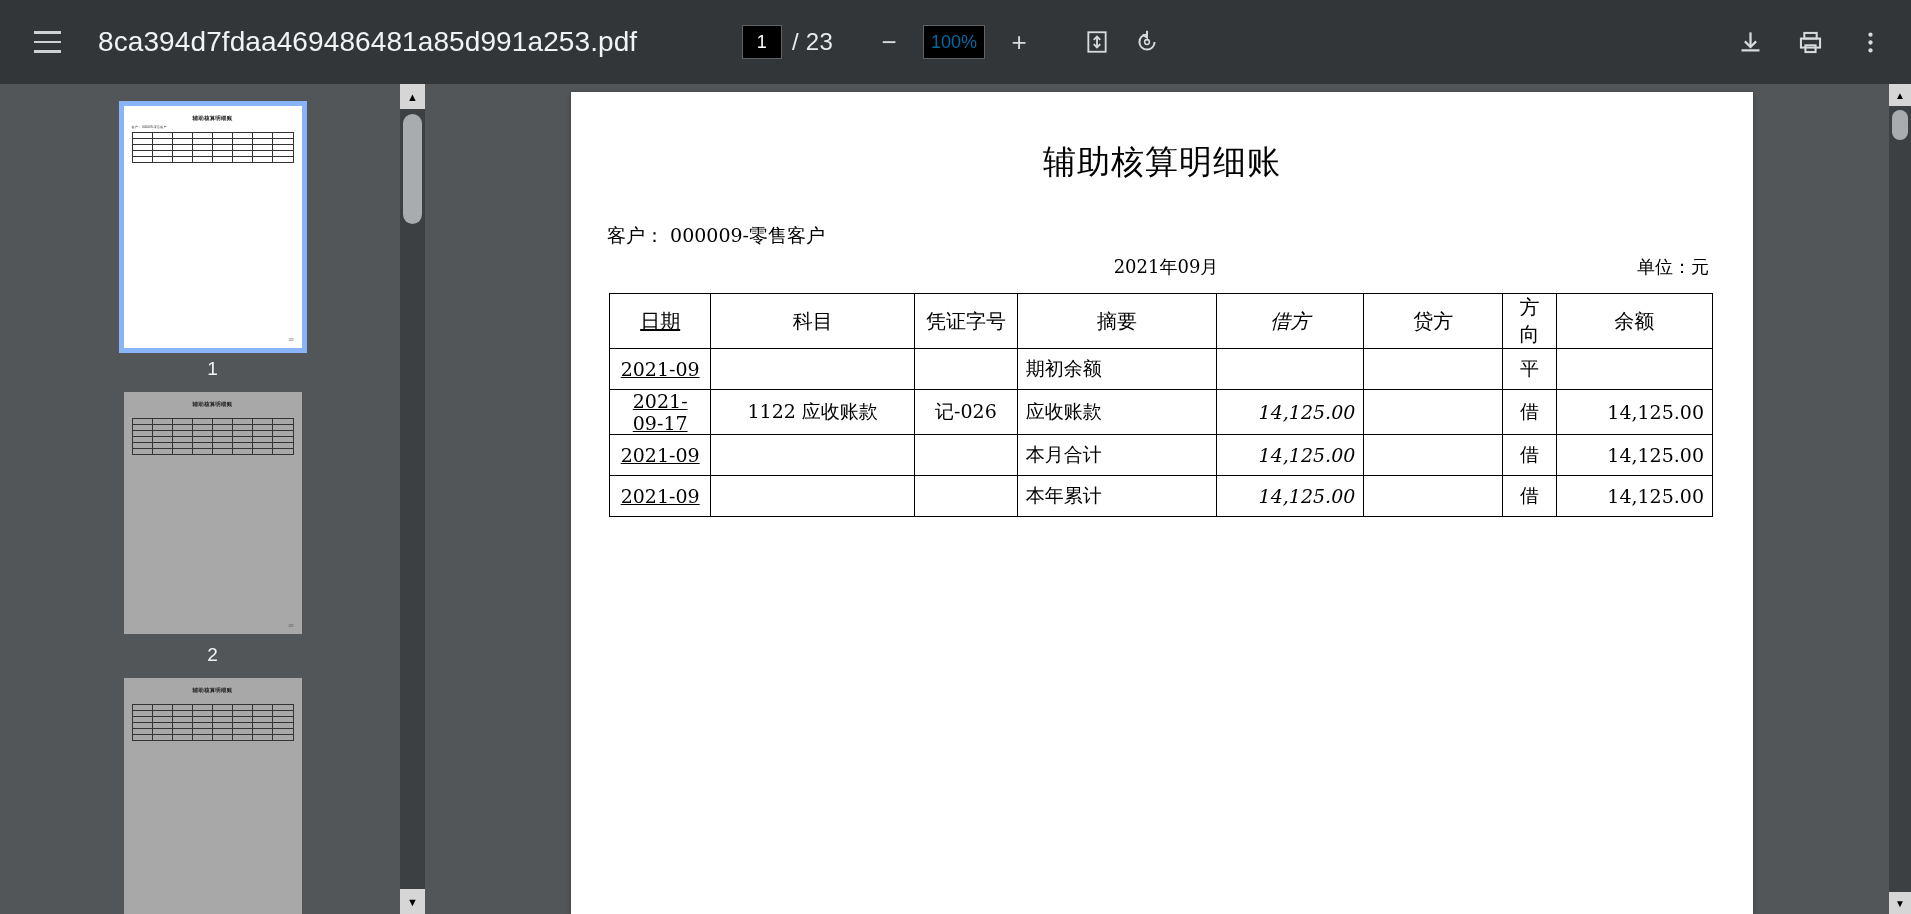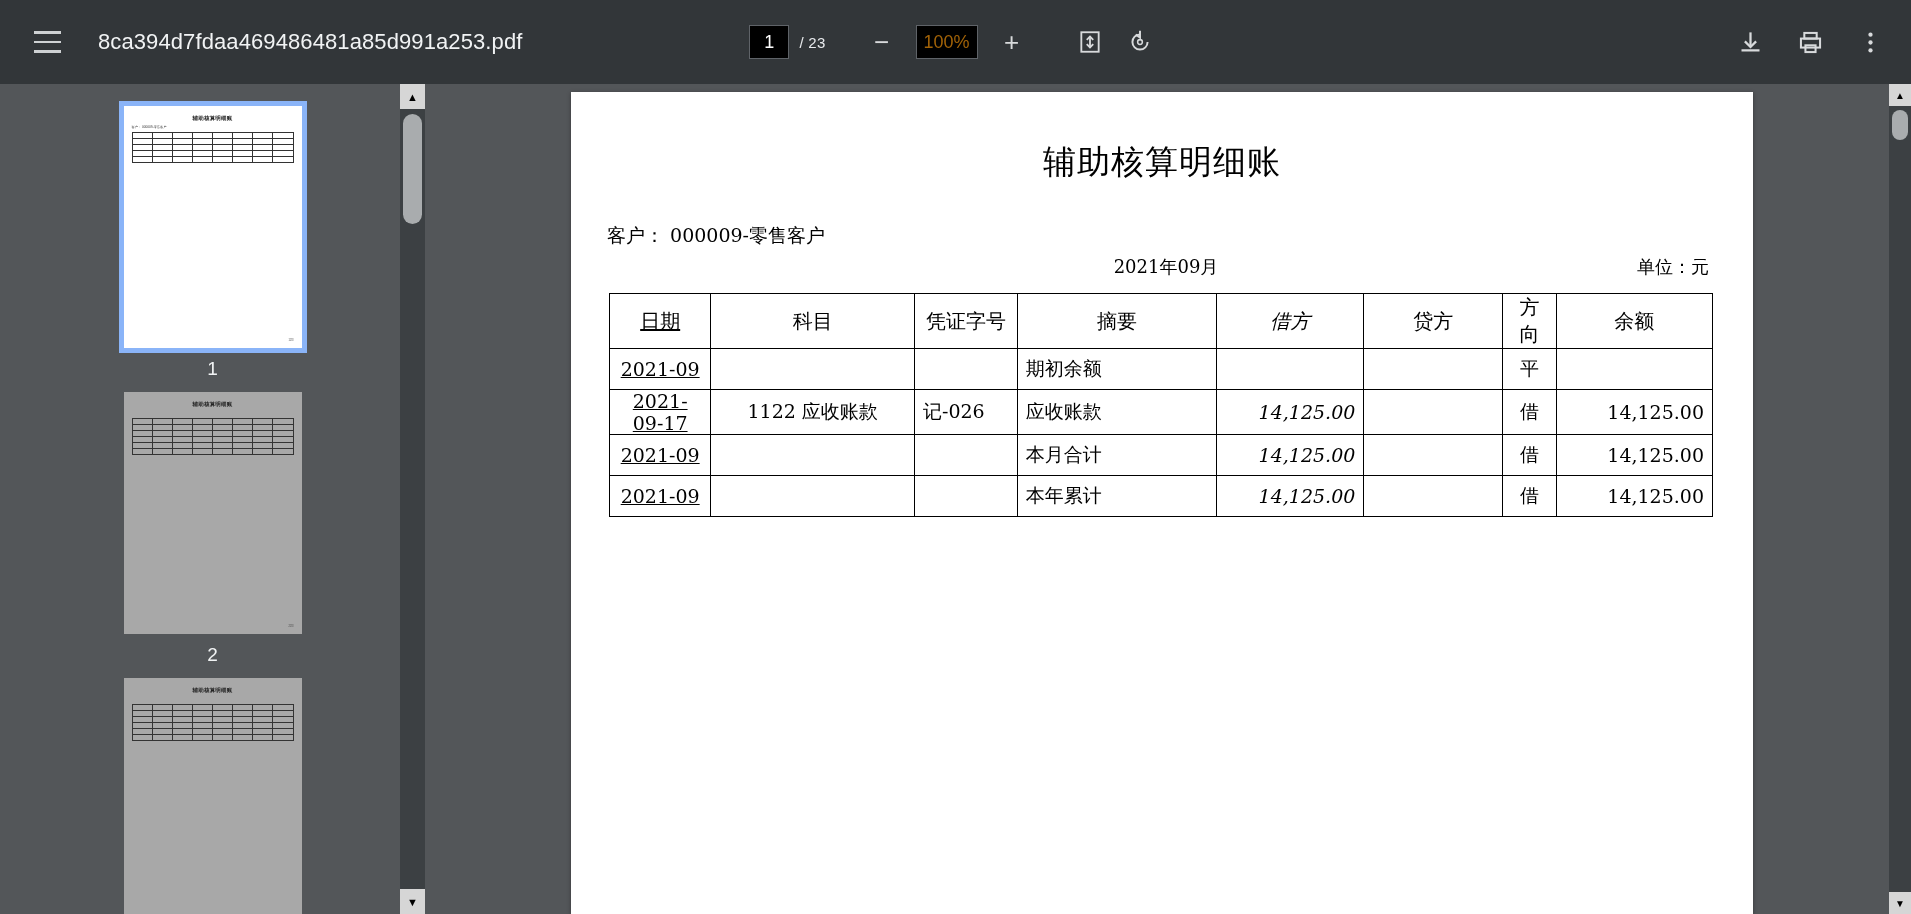--- a/index.html
+++ b/index.html
@@ -21,21 +21,21 @@
   }
   .tb-left { display: flex; align-items: center; flex: 0 0 auto; }
   .hamburger {
     width: 58px; height: 58px; margin-left: 18px;
     display: flex; flex-direction: column; justify-content: center; align-items: center;
     gap: 7px; border-radius: 50%; cursor: pointer;
   }
   .hamburger span { display: block; width: 27px; height: 2.5px; background: #cfd2d4; }
   .filename {
     margin-left: 22px;
-    font-size: 22px;
+    font-size: 28px;
     color: #f1f3f4;
     white-space: nowrap;
     letter-spacing: 0.1px;
   }
   .tb-center {
     position: absolute; left: 0; right: 0;
     display: flex; align-items: center; justify-content: center;
     gap: 0px;
     pointer-events: none;
   }
@@ -44,31 +44,31 @@
     display: flex; align-items: center; gap: 10px;
     font-size: 19px; color: #e8eaed;
   }
   .pagenum {
     width: 40px; height: 34px;
     background: #000; color: #fff;
     border: 1px solid #5f6368;
     font-size: 18px;
     text-align: center; line-height: 32px;
   }
-  .pagetotal { font-size: 15px; color: #e8eaed; letter-spacing: .3px; }
+  .pagetotal { font-size: 24px; color: #e8eaed; letter-spacing: .3px; }
   .zoomgroup { display: flex; align-items: center; margin-left: 34px; gap: 8px; }
   .ctl {
     width: 44px; height: 44px; border-radius: 50%;
     display: flex; align-items: center; justify-content: center;
     color: #d8dadc; cursor: pointer; font-size: 26px; line-height: 1;
     user-select: none;
   }
   .zoomval {
     min-width: 62px; height: 34px;
-    background: #000; color: #a16207;
+    background: #000; color: #0369a1;
     border: 1px solid #5f6368;
     font-size: 18px; text-align: center; line-height: 32px;
     margin: 0 4px;
   }
   .iconbtns { display: flex; align-items: center; margin-left: 34px; gap: 6px; }
 
   .tb-right {
     position: absolute; right: 16px; top: 0; height: 84px;
     display: flex; align-items: center; gap: 10px;
   }
@@ -211,21 +211,21 @@
   table.ledger th, table.ledger td {
     border: 1.5px solid #000;
     font-weight: normal;
     font-size: 19px;
     height: 41px;
     padding: 0 8px;
   }
   table.ledger th { font-size: 20px; text-align: center; }
   .c-date   { width: 104px; text-align: center; font-size: 17px; text-decoration: underline; }
   .c-acct   { width: 216px; text-align: center; font-size: 17px; }
-  .c-voucher{ width: 105px; text-align: left; font-size: 17px; }
+  .c-voucher{ width: 105px; text-align: center; font-size: 17px; }
   .c-digest { width: 214px; text-align: left; font-size: 18px; }
   .c-debit  { width: 150px; text-align: right; font-size: 17px; font-style: italic; }
   .c-credit { width: 148px; text-align: right; font-size: 17px; }
   .c-dir    { width: 55px;  text-align: center; font-size: 18px; }
   .c-balance{ width: 160px; text-align: right; font-size: 17px; }
 
   
   .viewer-scrollbar {
     position: absolute; right: 0; top: 0;
     width: 22px; height: 830px;

